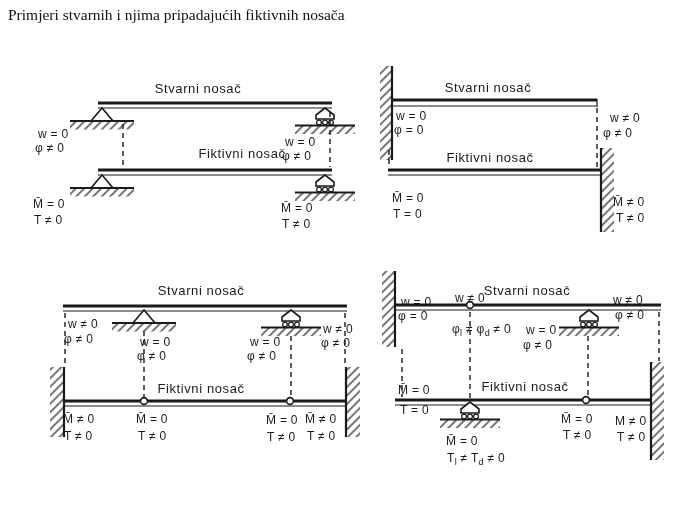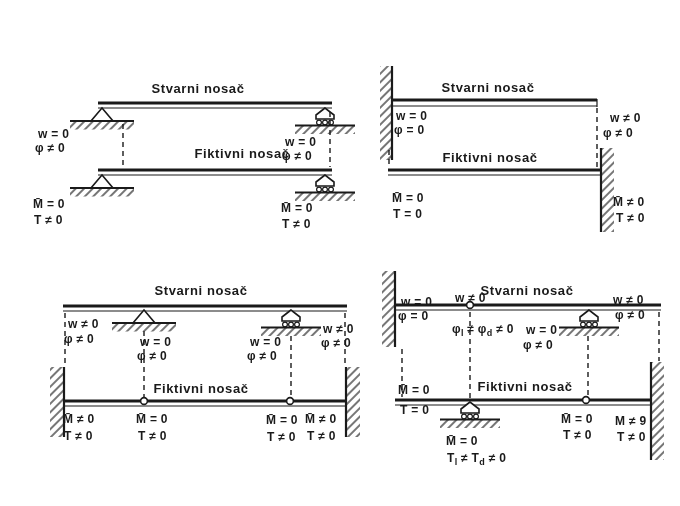--- a/index.html
+++ b/index.html
@@ -1,31 +1,32 @@
 <!DOCTYPE html>
 <html><head>
 <meta charset="utf-8">
 <style>
   html,body{margin:0;padding:0;background:#ffffff;}
   #page{position:relative;width:680px;height:506px;background:#ffffff;overflow:hidden;
         font-family:"Liberation Sans",sans-serif;color:#1a1a1a;}
   #title{position:absolute;left:8px;top:6px;font-family:"Liberation Serif",serif;
          font-size:15.5px;color:#111;white-space:nowrap;}
   svg{position:absolute;left:0;top:0;}
-  .sec{position:absolute;width:130px;text-align:center;font-size:13px;font-weight:bold;
+  .sec{position:absolute;width:130px;text-align:center;font-size:13px;font-weight:normal;
        letter-spacing:.6px;white-space:nowrap;}
-  .eq{position:absolute;font-size:12px;font-weight:bold;line-height:13px;
+  .eq{position:absolute;font-size:12px;font-weight:normal;line-height:13px;
       letter-spacing:.3px;white-space:nowrap;}
   .eq sub{font-size:9px;line-height:9px;}
 </style>
 </head>
 <body>
 
 <div id="page">
 
+  <div id="title">Primjeri stvarnih i njima pripadajućih fiktivnih nosača</div>
 
   <svg width="680" height="506" viewBox="0 0 680 506">
     <defs>
       <pattern id="hatch" width="6" height="6" patternUnits="userSpaceOnUse" patternTransform="rotate(45)">
         <line x1="3" y1="0" x2="3" y2="6" stroke="#1a1a1a" stroke-width="1.2"></line>
       </pattern>
       <g id="pin-shape">
         <polygon points="0,0 -11,13 11,13" fill="#ffffff" stroke="#1a1a1a" stroke-width="1.6"></polygon>
         <line x1="-32" y1="13" x2="32" y2="13" stroke="#1a1a1a" stroke-width="1.8"></line>
         <rect x="-32" y="13.5" width="64" height="8" fill="url(#hatch)"></rect>
@@ -193,16 +194,16 @@
   <div class="eq" style="left:526px;top:324px">w = 0</div>
   <div class="eq" style="left:523px;top:339px">φ ≠ 0</div>
   <div class="eq" style="left:613px;top:294px">w ≠ 0</div>
   <div class="eq" style="left:615px;top:309px">φ ≠ 0</div>
   <div class="eq" style="left:398px;top:384px">M̄ = 0</div>
   <div class="eq" style="left:400px;top:404px">T = 0</div>
   <div class="eq" style="left:446px;top:435px">M̄ = 0</div>
   <div class="eq" style="left:447px;top:452px"><span>T</span><sub>l</sub><span> ≠ T</span><sub>d</sub><span> ≠ 0</span></div>
   <div class="eq" style="left:561px;top:413px">M̄ = 0</div>
   <div class="eq" style="left:563px;top:429px">T ≠ 0</div>
-  <div class="eq" style="left:615px;top:415px">M ≠ 9</div>
+  <div class="eq" style="left:615px;top:415px">M ≠ 0</div>
   <div class="eq" style="left:617px;top:431px">T ≠ 0</div>
 
 </div>
 
 </body></html>

